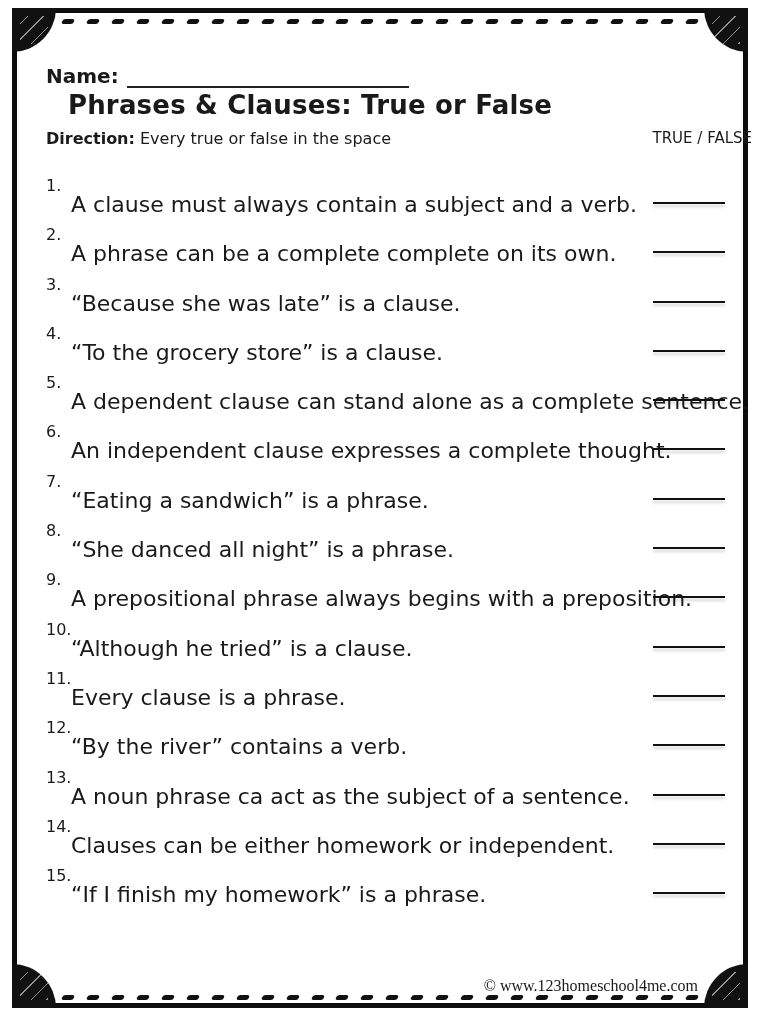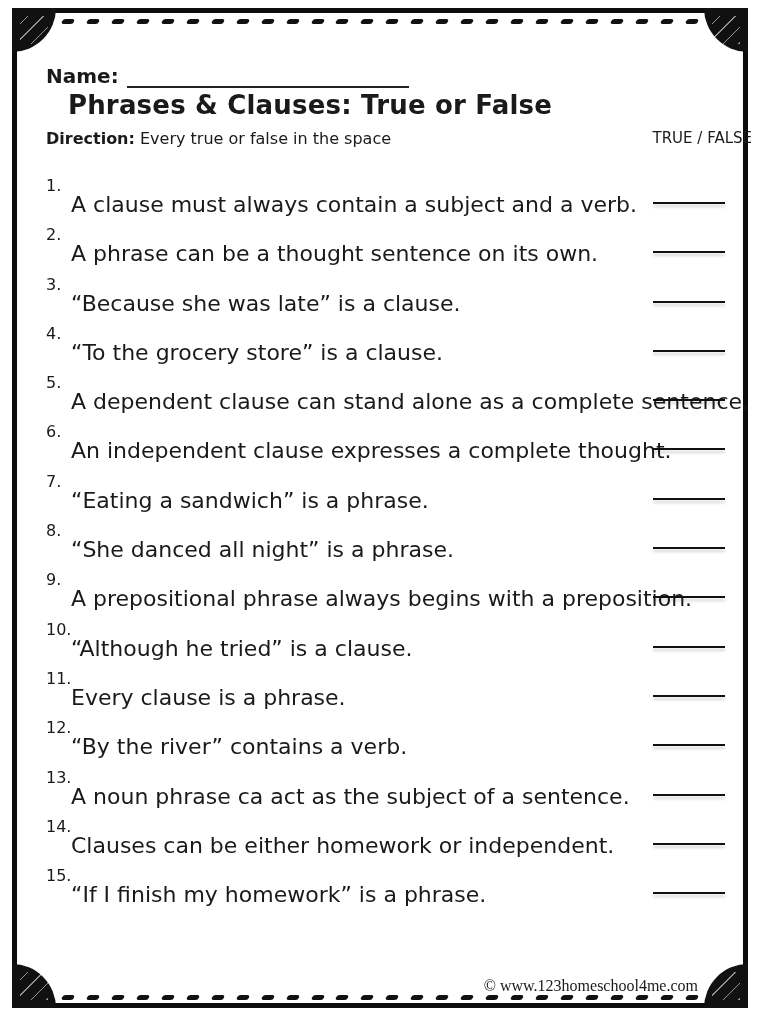--- a/index.html
+++ b/index.html
@@ -87,21 +87,21 @@
 <div class="tf-header">TRUE / FALSE</div>
 
 <div class="questions">
   <div class="q-row">
       <span class="q-num">1.</span>
       <span class="q-text">A clause must always contain a subject and a verb.</span>
       <span class="q-blank"></span>
     </div>
   <div class="q-row">
       <span class="q-num">2.</span>
-      <span class="q-text">A phrase can be a thought sentence on its own.</span>
+      <span class="q-text">A phrase can be a complete complete on its own.</span>
       <span class="q-blank"></span>
     </div>
   <div class="q-row">
       <span class="q-num">3.</span>
       <span class="q-text">“Because she was late” is a clause.</span>
       <span class="q-blank"></span>
     </div>
   <div class="q-row">
       <span class="q-num">4.</span>
       <span class="q-text">“To the grocery store” is a clause.</span>

